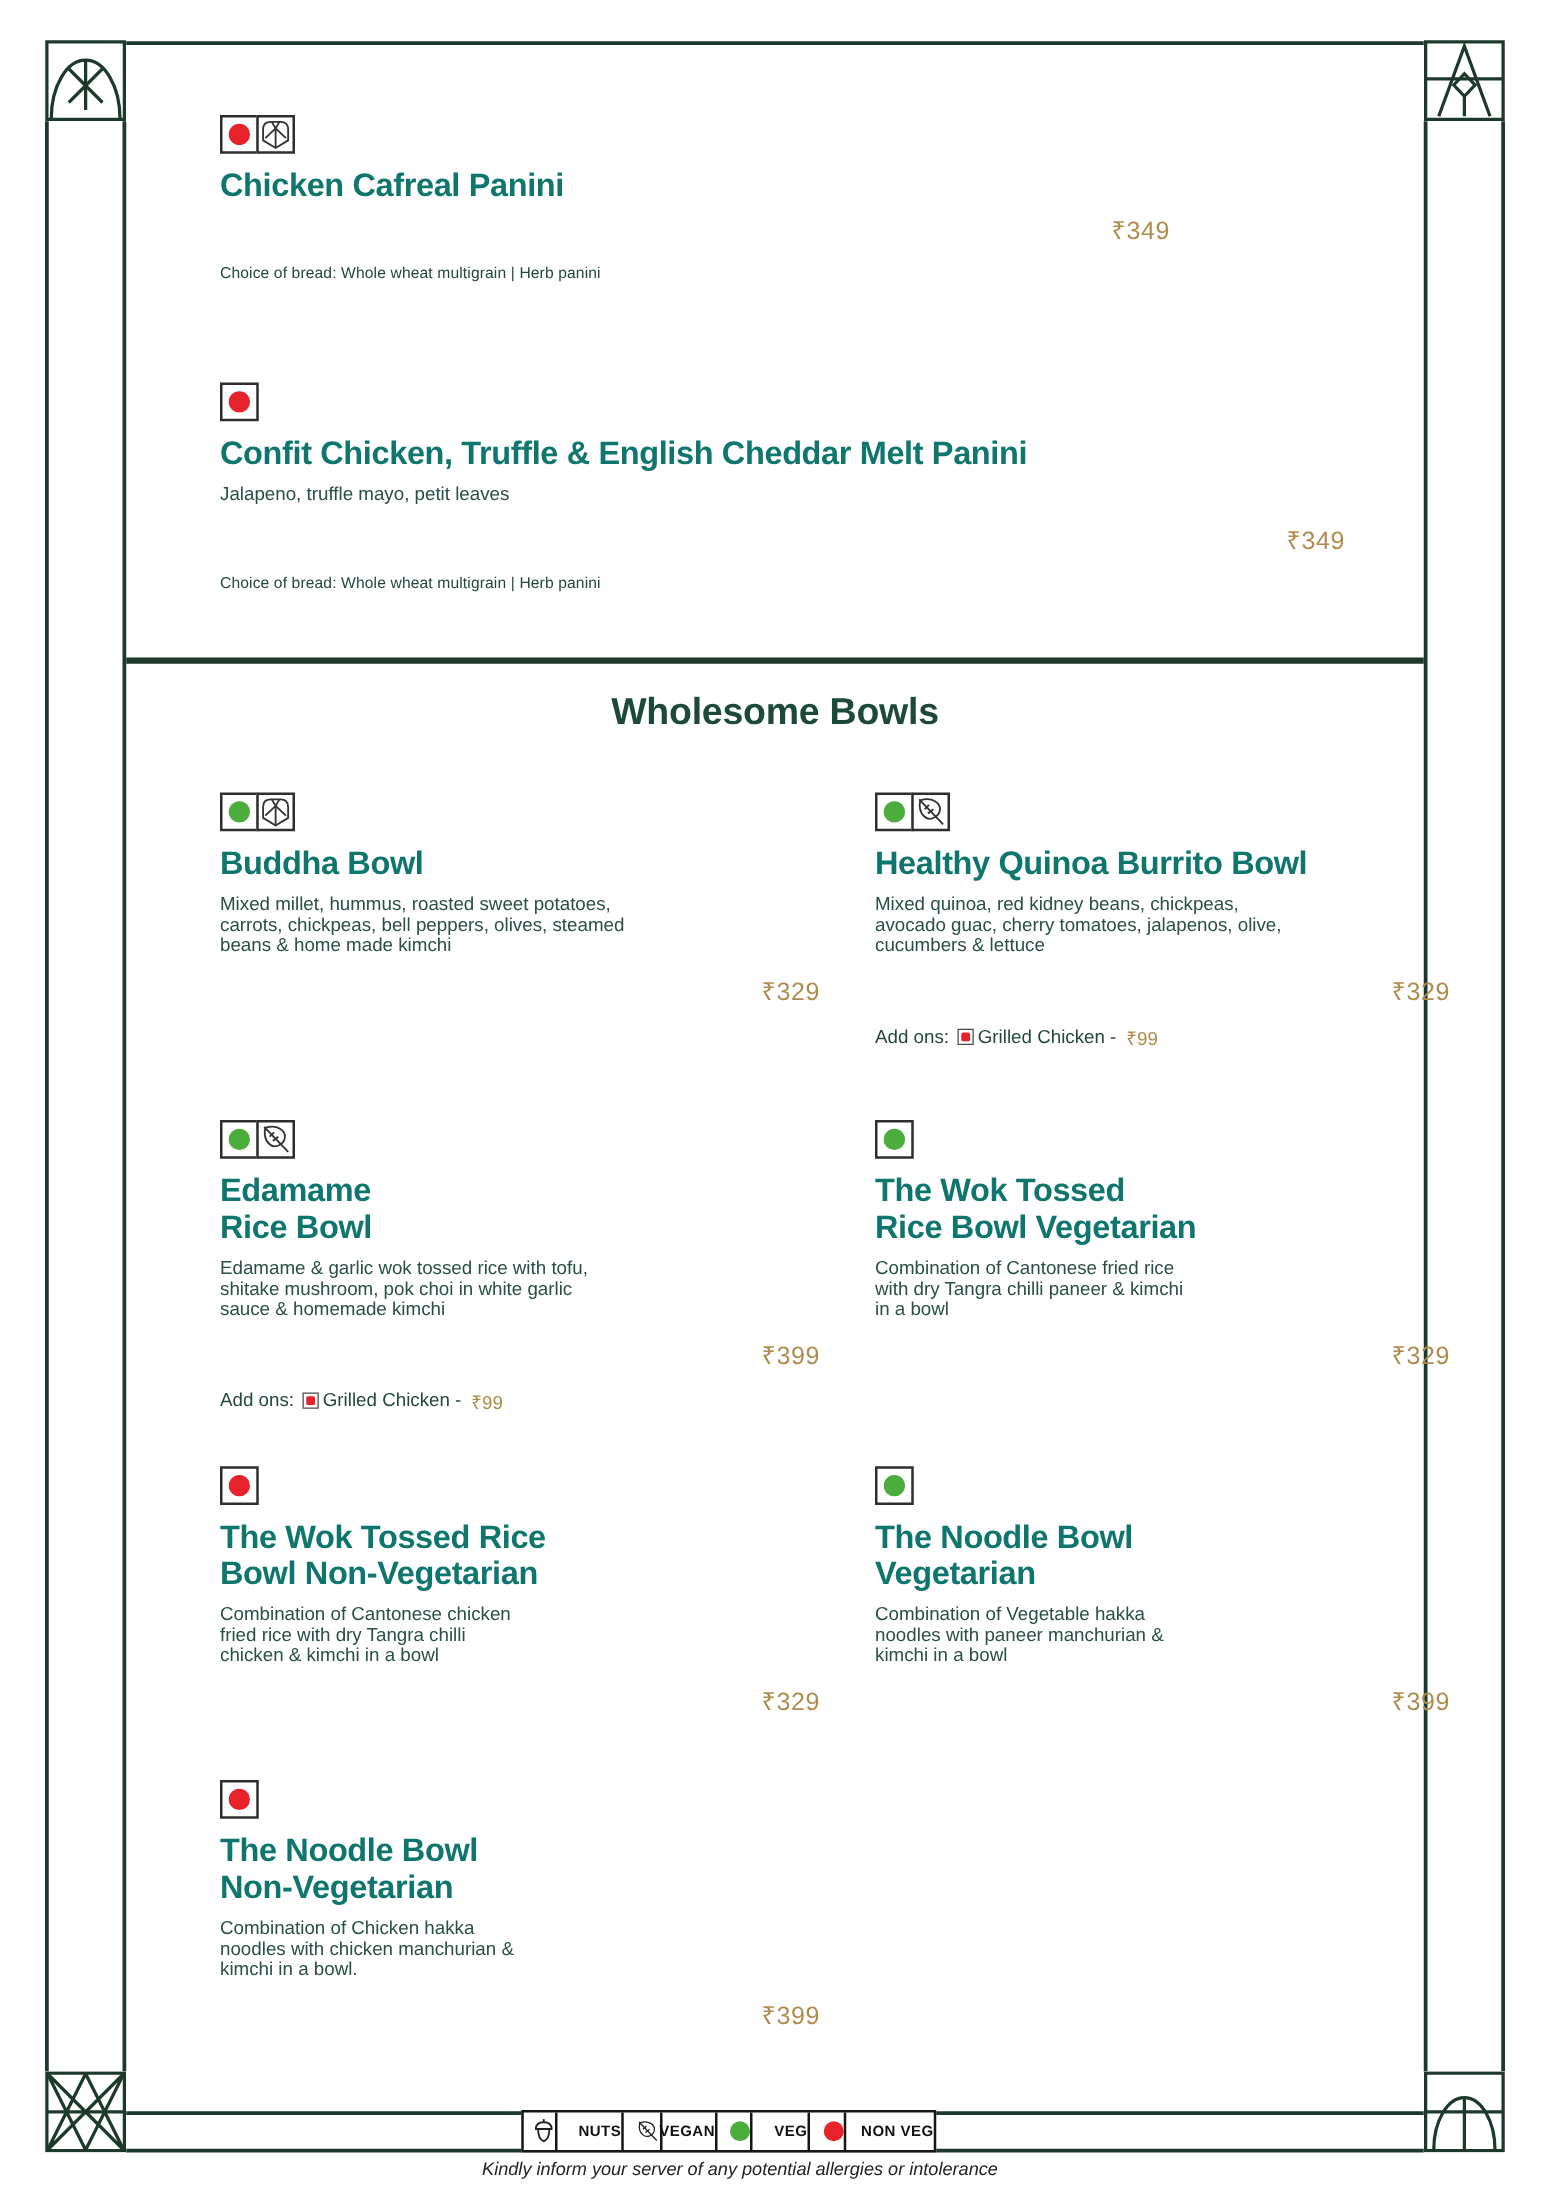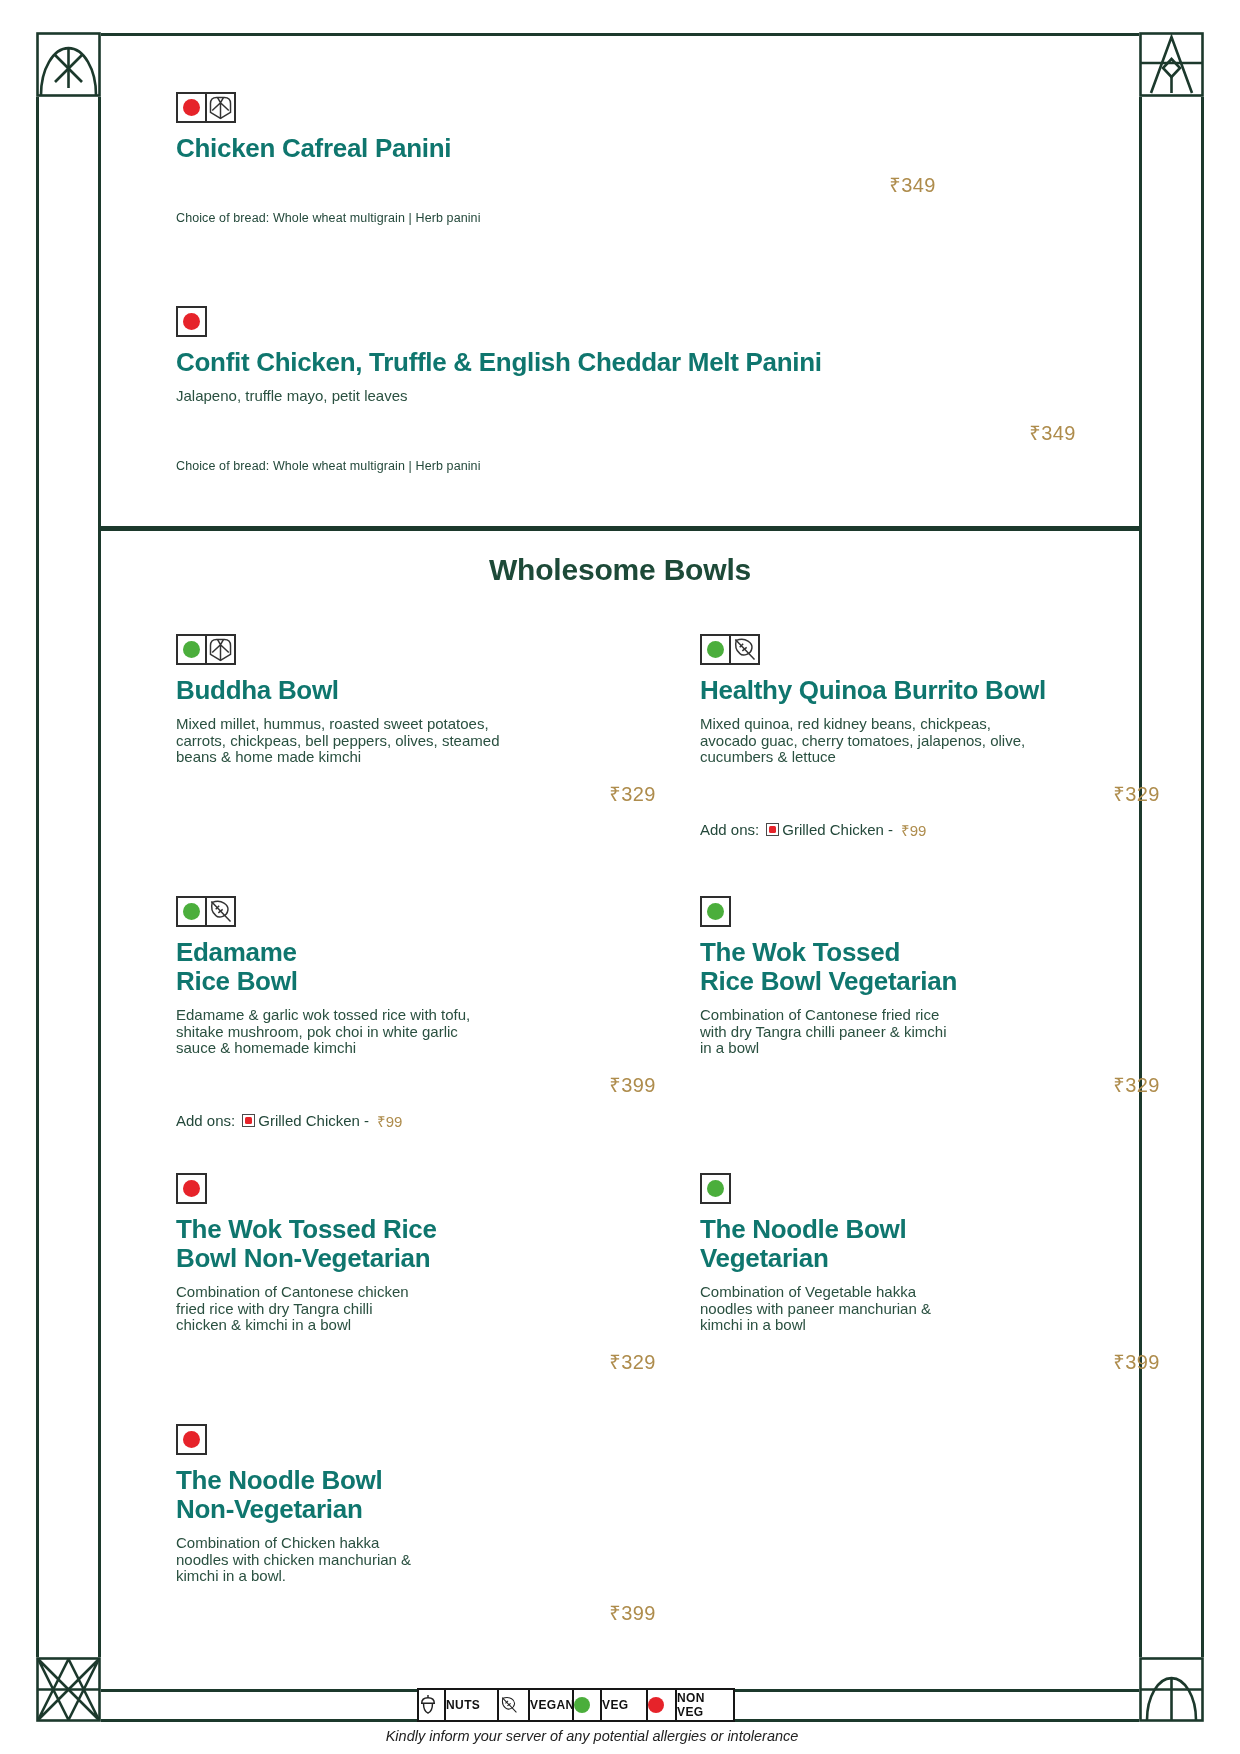--- a/index.html
+++ b/index.html
@@ -22,21 +22,21 @@
   .note{font-size:12.5px;color:#23483a;letter-spacing:0.1px;}
   .addons{font-size:15px;color:#23483a;display:flex;align-items:center;gap:3px;margin-top:2px;}
   .addon-price{color:#ae8c4c;margin-left:5px;}
   .mini-box{display:inline-flex;width:13px;height:13px;border:1.5px solid #4a4a4a;
             align-items:center;justify-content:center;box-sizing:border-box;margin-left:4px;}
   .mini-dot{width:7px;height:7px;background:#e6232a;border-radius:1.5px;}
   .section-heading{position:absolute;left:101px;top:553px;width:1038px;text-align:center;
         font-size:30px;font-weight:bold;color:#1d4a38;letter-spacing:-0.2px;margin:0;}
   .legend{position:absolute;left:417px;top:1688px;height:34px;display:flex;background:#fff;
           border:2px solid #161616;box-sizing:border-box;align-items:stretch;}
-  .lcell{display:flex;align-items:center;justify-content:flex-start;border-right:2px solid #161616;
+  .lcell{display:flex;align-items:center;justify-content:flex-end;border-right:2px solid #161616;
          box-sizing:border-box;}
   .lcell:last-child{border-right:none;}
   .lcell .dot{width:16px;height:16px;}
   .lcell svg{stroke:#222;stroke-width:1.6;fill:none;display:block;}
   .llabel{font-size:12px;font-weight:bold;color:#111;letter-spacing:0.4px;}
   .footer-note{position:absolute;top:1728px;left:0;width:1184px;text-align:center;
         font-style:italic;font-size:14.5px;color:#222;}
 </style>
 </head>
 <body>
@@ -272,20 +272,20 @@
     </div>
     <div class="lcell" style="width:28px;">
       <span class="dot green"></span>
     </div>
     <div class="lcell" style="width:46px;">
       <span class="llabel">VEG</span>
     </div>
     <div class="lcell" style="width:29px;">
       <span class="dot red"></span>
     </div>
-    <div class="lcell" style="width:56px;">
+    <div class="lcell" style="width:70px;">
       <span class="llabel">NON VEG</span>
     </div>
   </div>
 
   <div class="footer-note">Kindly inform your server of any potential allergies or intolerance</div>
 
 </div>
 
 </body></html>

